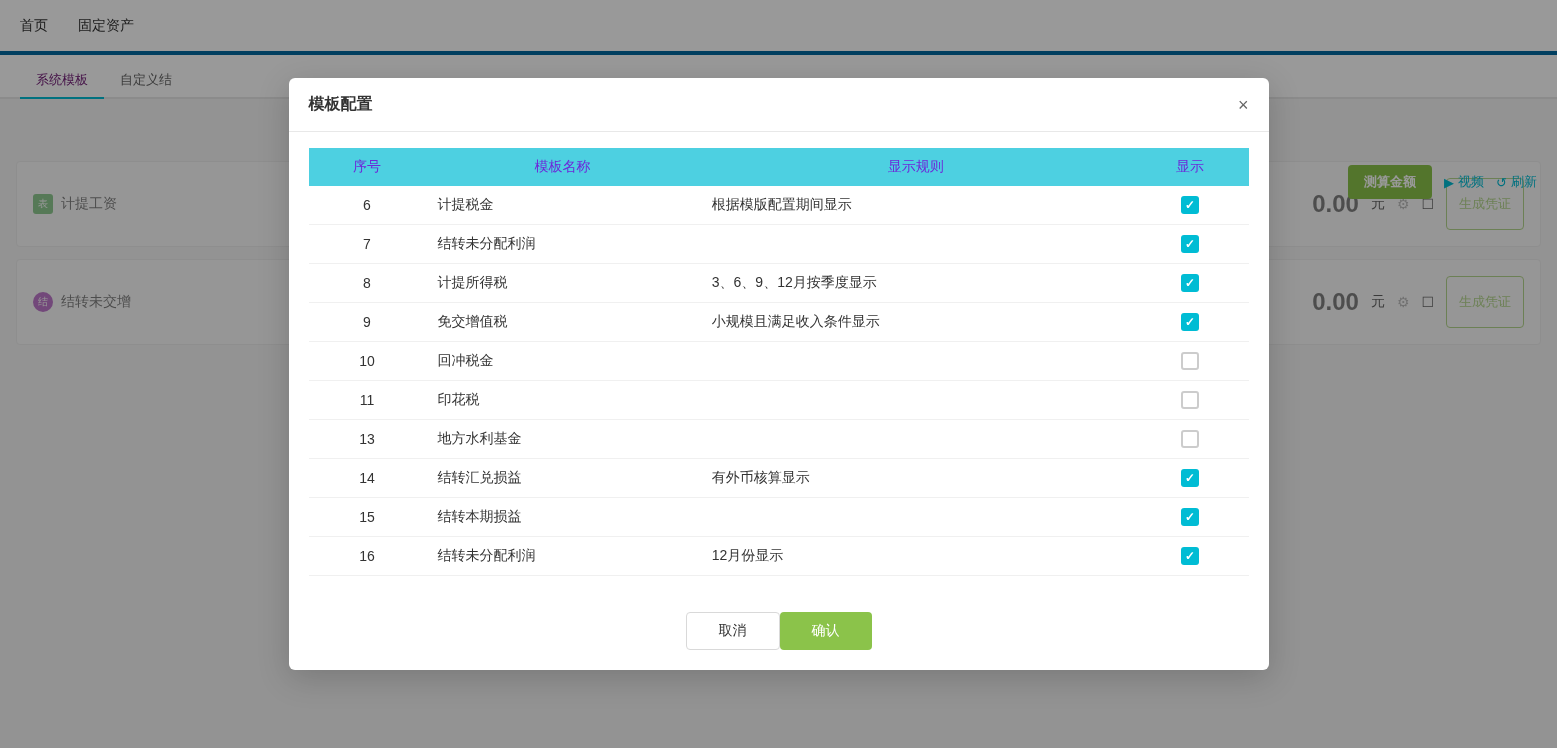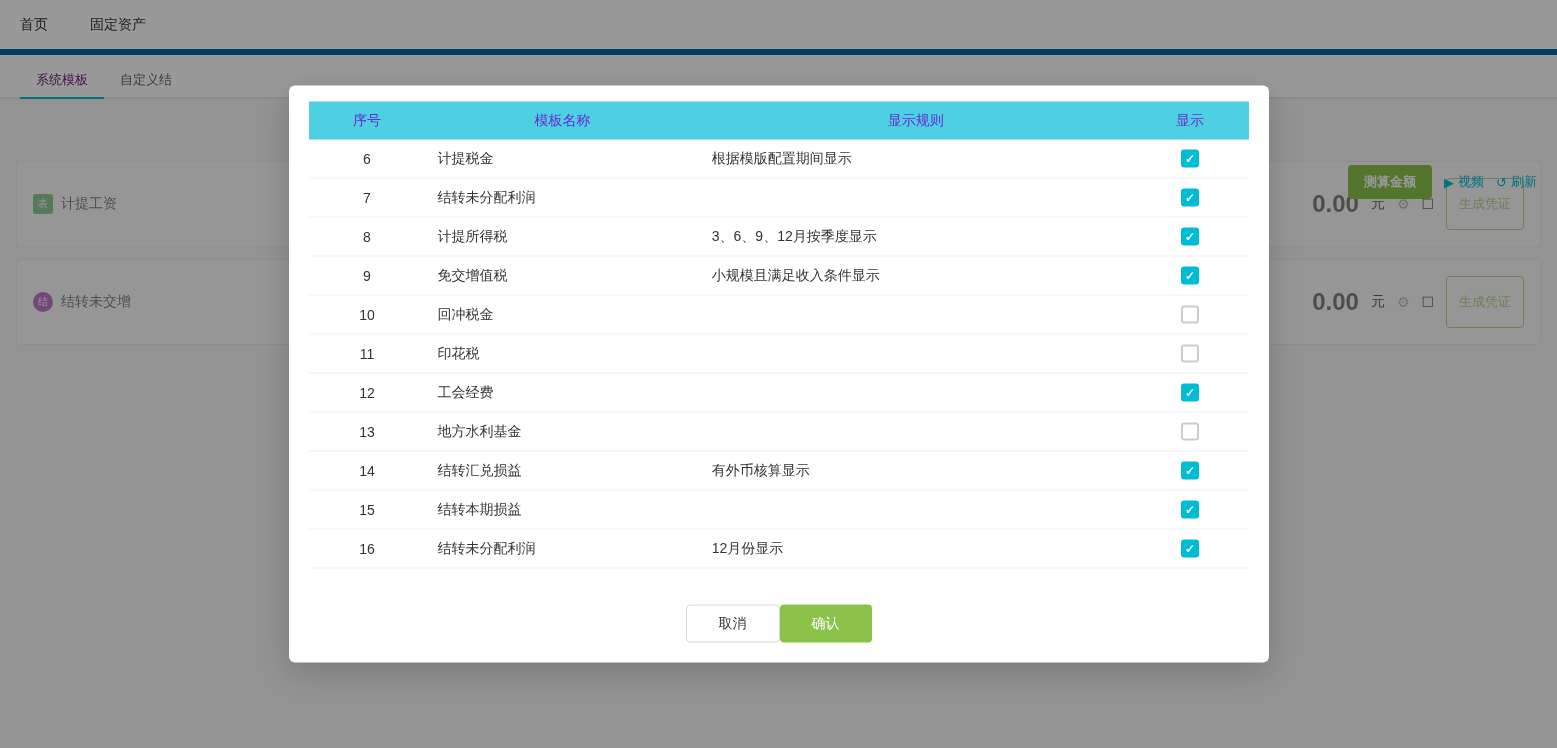--- a/index.html
+++ b/index.html
@@ -24,22 +24,22 @@
 
     
     .top-nav {
       position: absolute;
       top: 0; left: 0; right: 0;
       height: 55px;
       background: #fff;
       display: flex;
       align-items: center;
       padding: 0 20px;
-      gap: 42px;
-      border-bottom: 6px solid #0369a1;
+      gap: 30px;
+      border-bottom: 4px solid #0369a1;
       z-index: 1;
     }
     .nav-item {
       color: #333;
       font-size: 14px;
       cursor: pointer;
     }
 
     
     .tabs-area {
@@ -362,20 +362,24 @@
   </span>
   <span class="link-btn">
     <span>↺</span>
     <span>刷新</span>
   </span>
 </div>
 
 <div class="overlay"></div>
 
 <div class="modal">
+  <div class="modal-header">
+    <span class="modal-title">模板配置</span>
+    <button class="modal-close">×</button>
+  </div>
   <div class="modal-body">
     <table class="config-table">
       <thead>
         <tr>
           <th>序号</th>
           <th>模板名称</th>
           <th>显示规则</th>
           <th>显示</th>
         </tr>
       </thead>
@@ -434,30 +438,20 @@
             <td>11</td>
             <td>印花税</td>
             <td></td>
             <td>
               <div class="cb-wrapper">
                 <div class="cb-unchecked"></div>
               </div>
             </td>
           </tr>
           <tr>
-            <td>12</td>
-            <td>工会经费</td>
-            <td></td>
-            <td>
-              <div class="cb-wrapper">
-                <div class="cb-checked"></div>
-              </div>
-            </td>
-          </tr>
-          <tr>
             <td>13</td>
             <td>地方水利基金</td>
             <td></td>
             <td>
               <div class="cb-wrapper">
                 <div class="cb-unchecked"></div>
               </div>
             </td>
           </tr>
           <tr>

